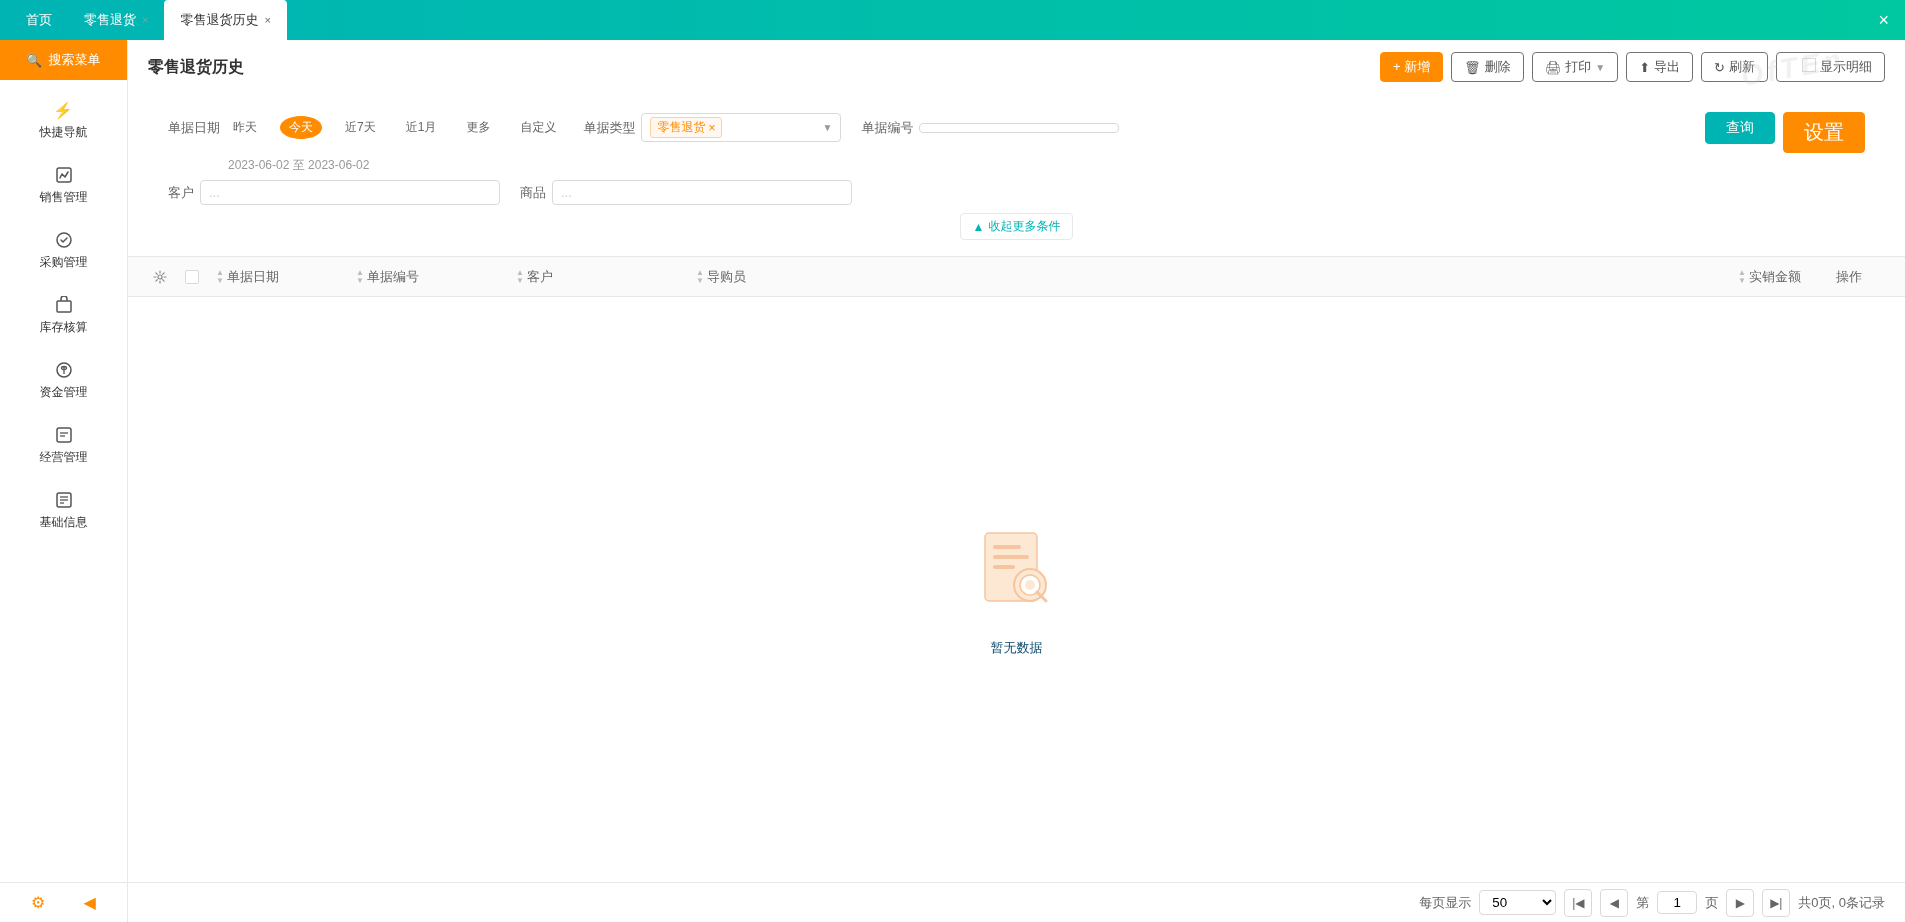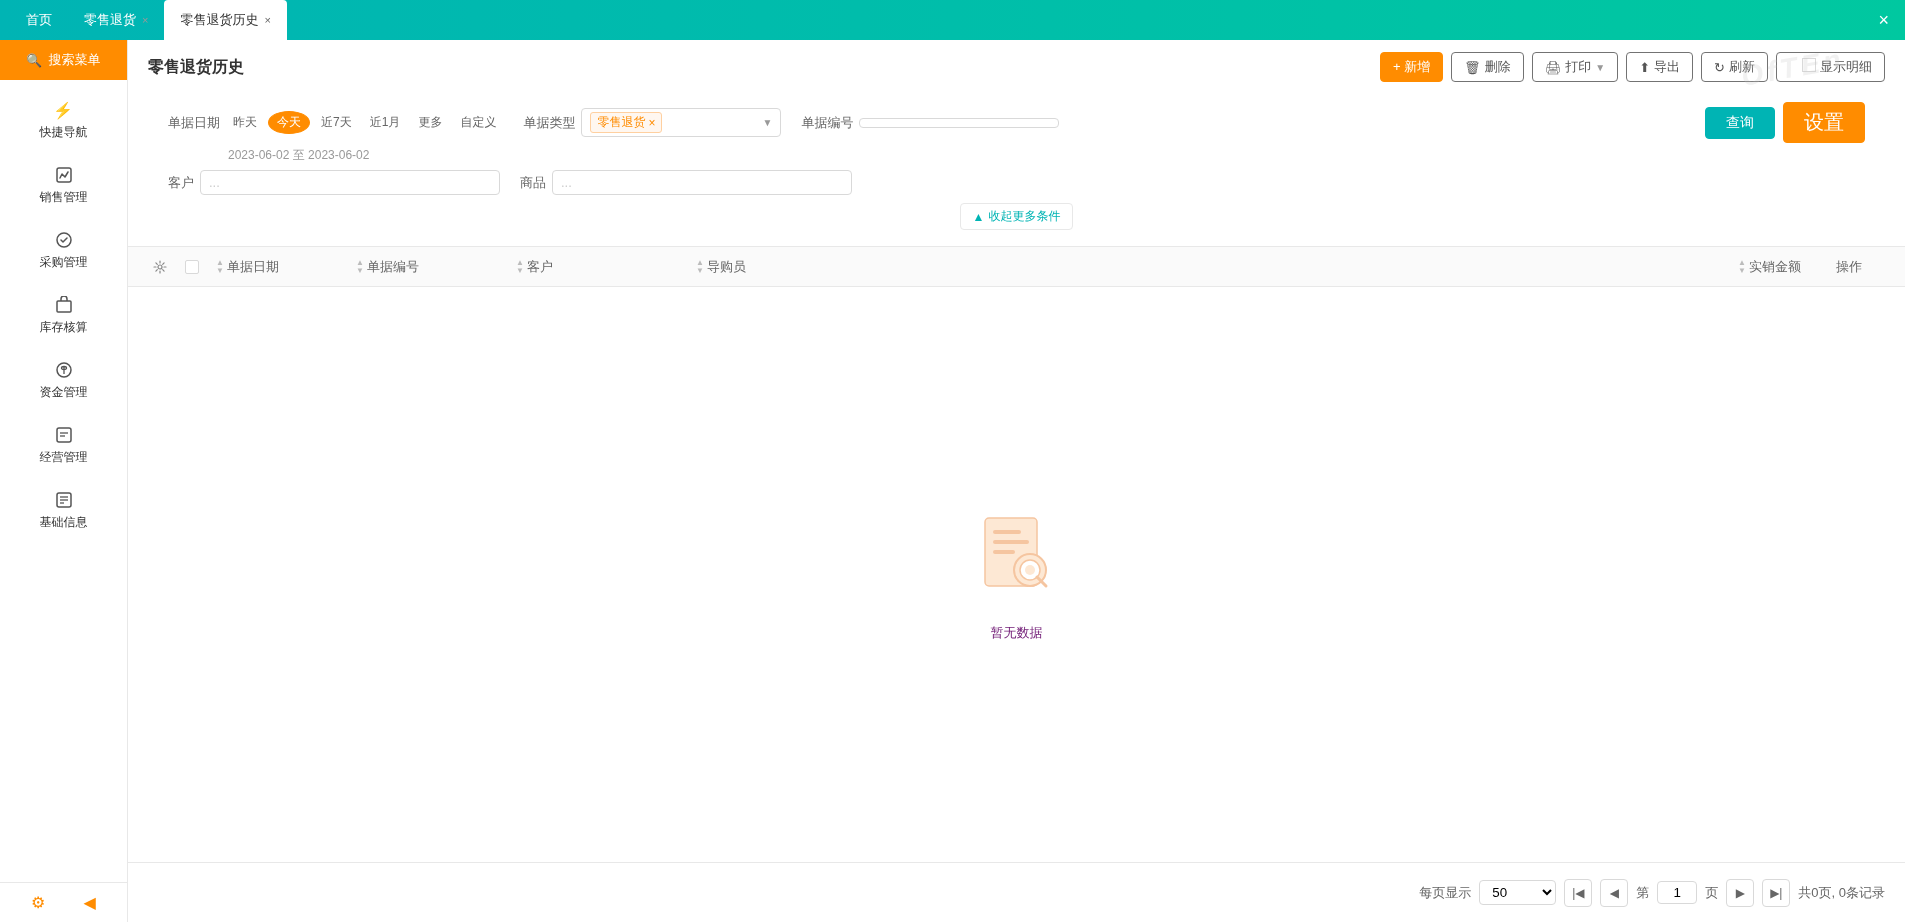--- a/index.html
+++ b/index.html
@@ -203,21 +203,21 @@
       gap: 6px;
     }
     .filter-label {
       color: #666;
       font-size: 13px;
       white-space: nowrap;
     }
     .date-shortcuts {
       display: flex;
       align-items: center;
-      gap: 4px;
+      gap: 16px;
     }
     .date-btn {
       padding: 2px 6px;
       border-radius: 3px;
       border: 1px solid transparent;
       background: transparent;
       color: #666;
       cursor: pointer;
       font-size: 12px;
     }
@@ -318,31 +318,31 @@
     .sort-arrows { display: flex; flex-direction: column; font-size: 8px; color: #bbb; line-height: 1; }
 
     
     .empty-state {
       flex: 1;
       display: flex;
       flex-direction: column;
       align-items: center;
       justify-content: center;
       gap: 16px;
-      color: #701a75;
+      color: #0c4a6e;
       font-size: 13px;
     }
     .empty-icon {
       width: 100px;
       height: 100px;
     }
 
     
     .pagination-bar {
-      height: 60px;
+      height: 40px;
       background: #fff;
       border-top: 1px solid #e8e8e8;
       display: flex;
       align-items: center;
       justify-content: flex-end;
       padding: 0 20px;
       gap: 8px;
       font-size: 13px;
       color: #666;
     }
@@ -541,21 +541,21 @@
               <span style="flex:1"></span>
               <span class="select-arrow">▼</span>
             </div>
           </div>
 
           <div class="filter-item">
             <span class="filter-label">单据编号</span>
             <div class="input-box" style="min-width:200px;"></div>
           </div>
 
-          <div style="margin-left:auto;display:flex;gap:8px;align-items:center;">
+          <div style="margin-left:auto;display:flex;gap:8px;align-items:flex-start;margin-top:10px;">
             <button class="btn btn-query">查询</button>
             <button class="btn btn-setting">设置</button>
           </div>
         </div>
 
         <div style="margin-left: 60px; margin-top:-4px; margin-bottom:6px;">
           <span class="date-range">2023-06-02 至 2023-06-02</span>
         </div>
         <div class="filter-row">
 

